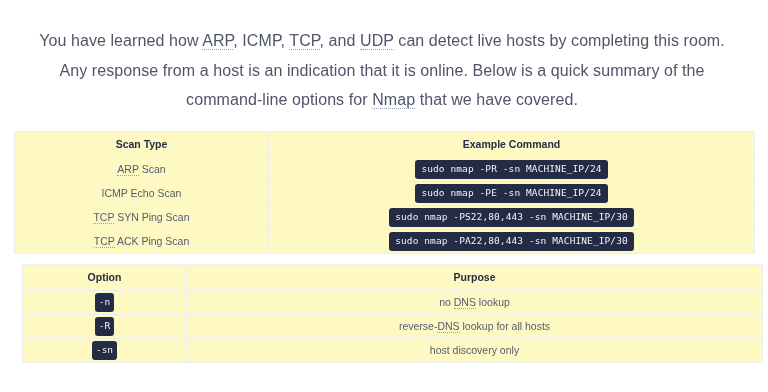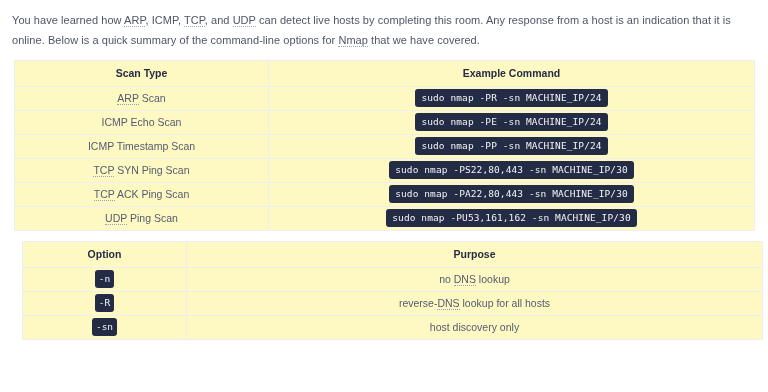--- a/index.html
+++ b/index.html
@@ -15,26 +15,27 @@
     font-size: 11px;
     color: #4a5168;
     -webkit-font-smoothing: antialiased;
   }
   .page {
     width: 768px;
     padding: 0;
     box-sizing: border-box;
   }
   .intro {
-    margin: 0;
+    margin: 16px;
     padding: 10px 16px 0 12px;
-    font-size: 11px;
+    font-size: 16px;
     line-height: 1.85;
     color: #4f5568;
     letter-spacing: 0.005em;
+    text-align: center;
   }
   .abbr {
     border-bottom: 1px dotted #9aa0b2;
     text-decoration: none;
     cursor: help;
   }
   table.grid {
     border-collapse: collapse;
     table-layout: fixed;
     background: #fef9c3;
@@ -127,34 +128,26 @@
     <tbody>
       <tr>
         <td><span class="abbr">ARP</span><span> Scan</span></td>
         <td><code class="cmd">sudo nmap -PR -sn MACHINE_IP/24</code></td>
       </tr>
       <tr>
         <td><span>ICMP Echo Scan</span></td>
         <td><code class="cmd">sudo nmap -PE -sn MACHINE_IP/24</code></td>
       </tr>
       <tr>
-        <td><span>ICMP Timestamp Scan</span></td>
-        <td><code class="cmd">sudo nmap -PP -sn MACHINE_IP/24</code></td>
-      </tr>
-      <tr>
         <td><span class="abbr">TCP</span><span> SYN Ping Scan</span></td>
         <td><code class="cmd">sudo nmap -PS22,80,443 -sn MACHINE_IP/30</code></td>
       </tr>
       <tr>
         <td><span class="abbr">TCP</span><span> ACK Ping Scan</span></td>
         <td><code class="cmd">sudo nmap -PA22,80,443 -sn MACHINE_IP/30</code></td>
-      </tr>
-      <tr>
-        <td><span class="abbr">UDP</span><span> Ping Scan</span></td>
-        <td><code class="cmd">sudo nmap -PU53,161,162 -sn MACHINE_IP/30</code></td>
       </tr>
     </tbody>
   </table>
 
 
   <table class="grid t2">
     <colgroup>
         <col class="col-a">
         <col class="col-b">
       </colgroup>

